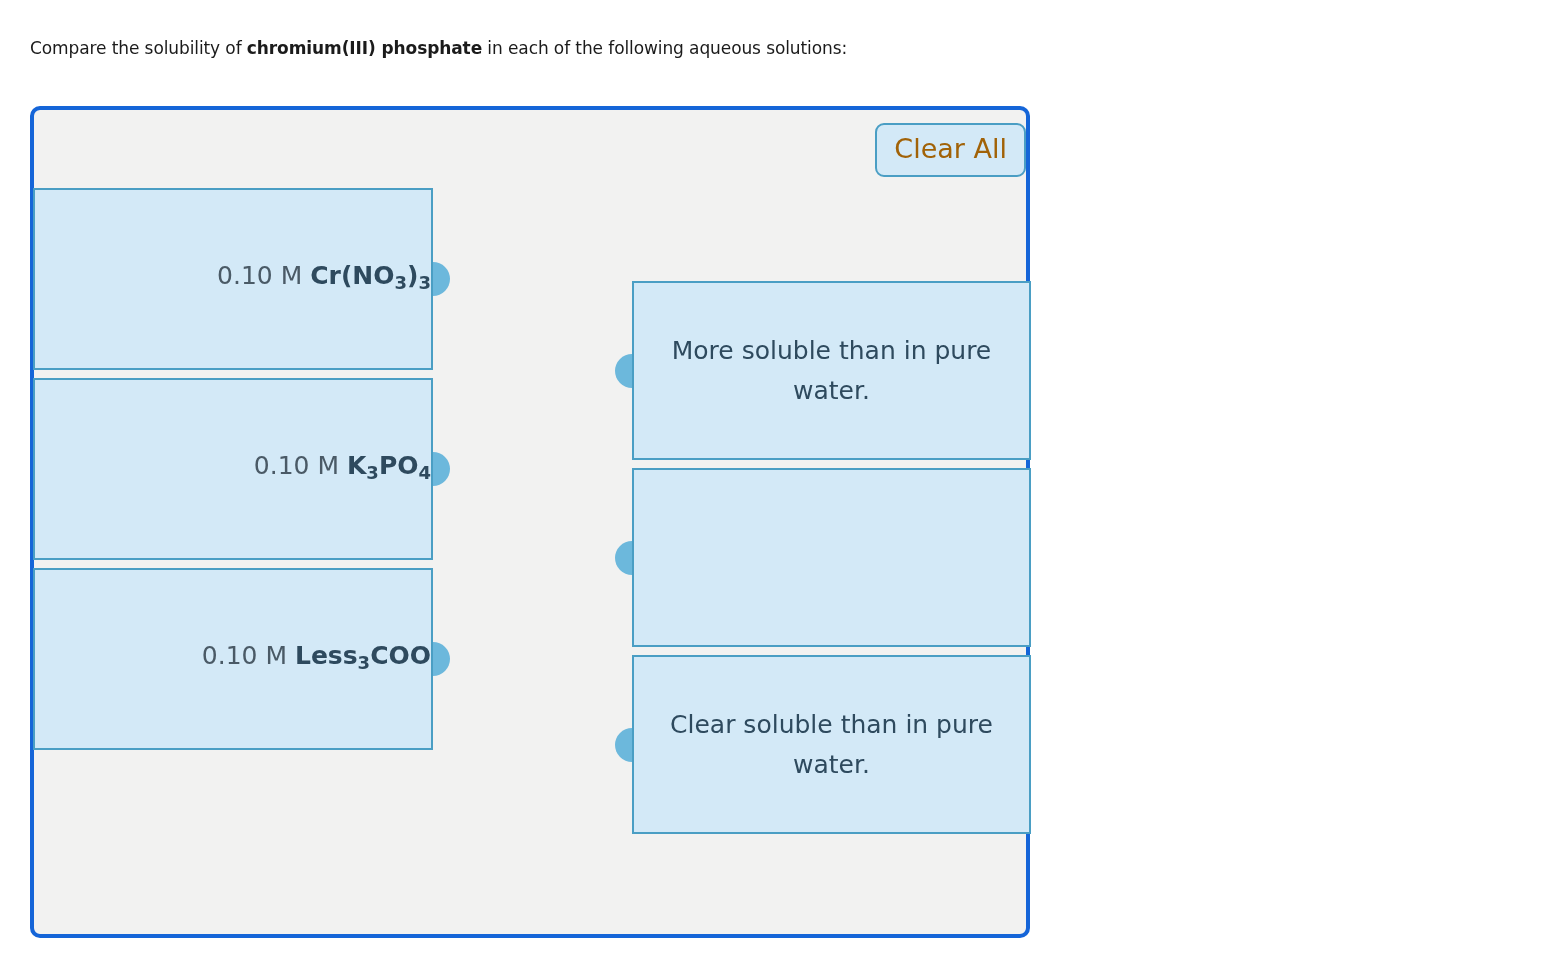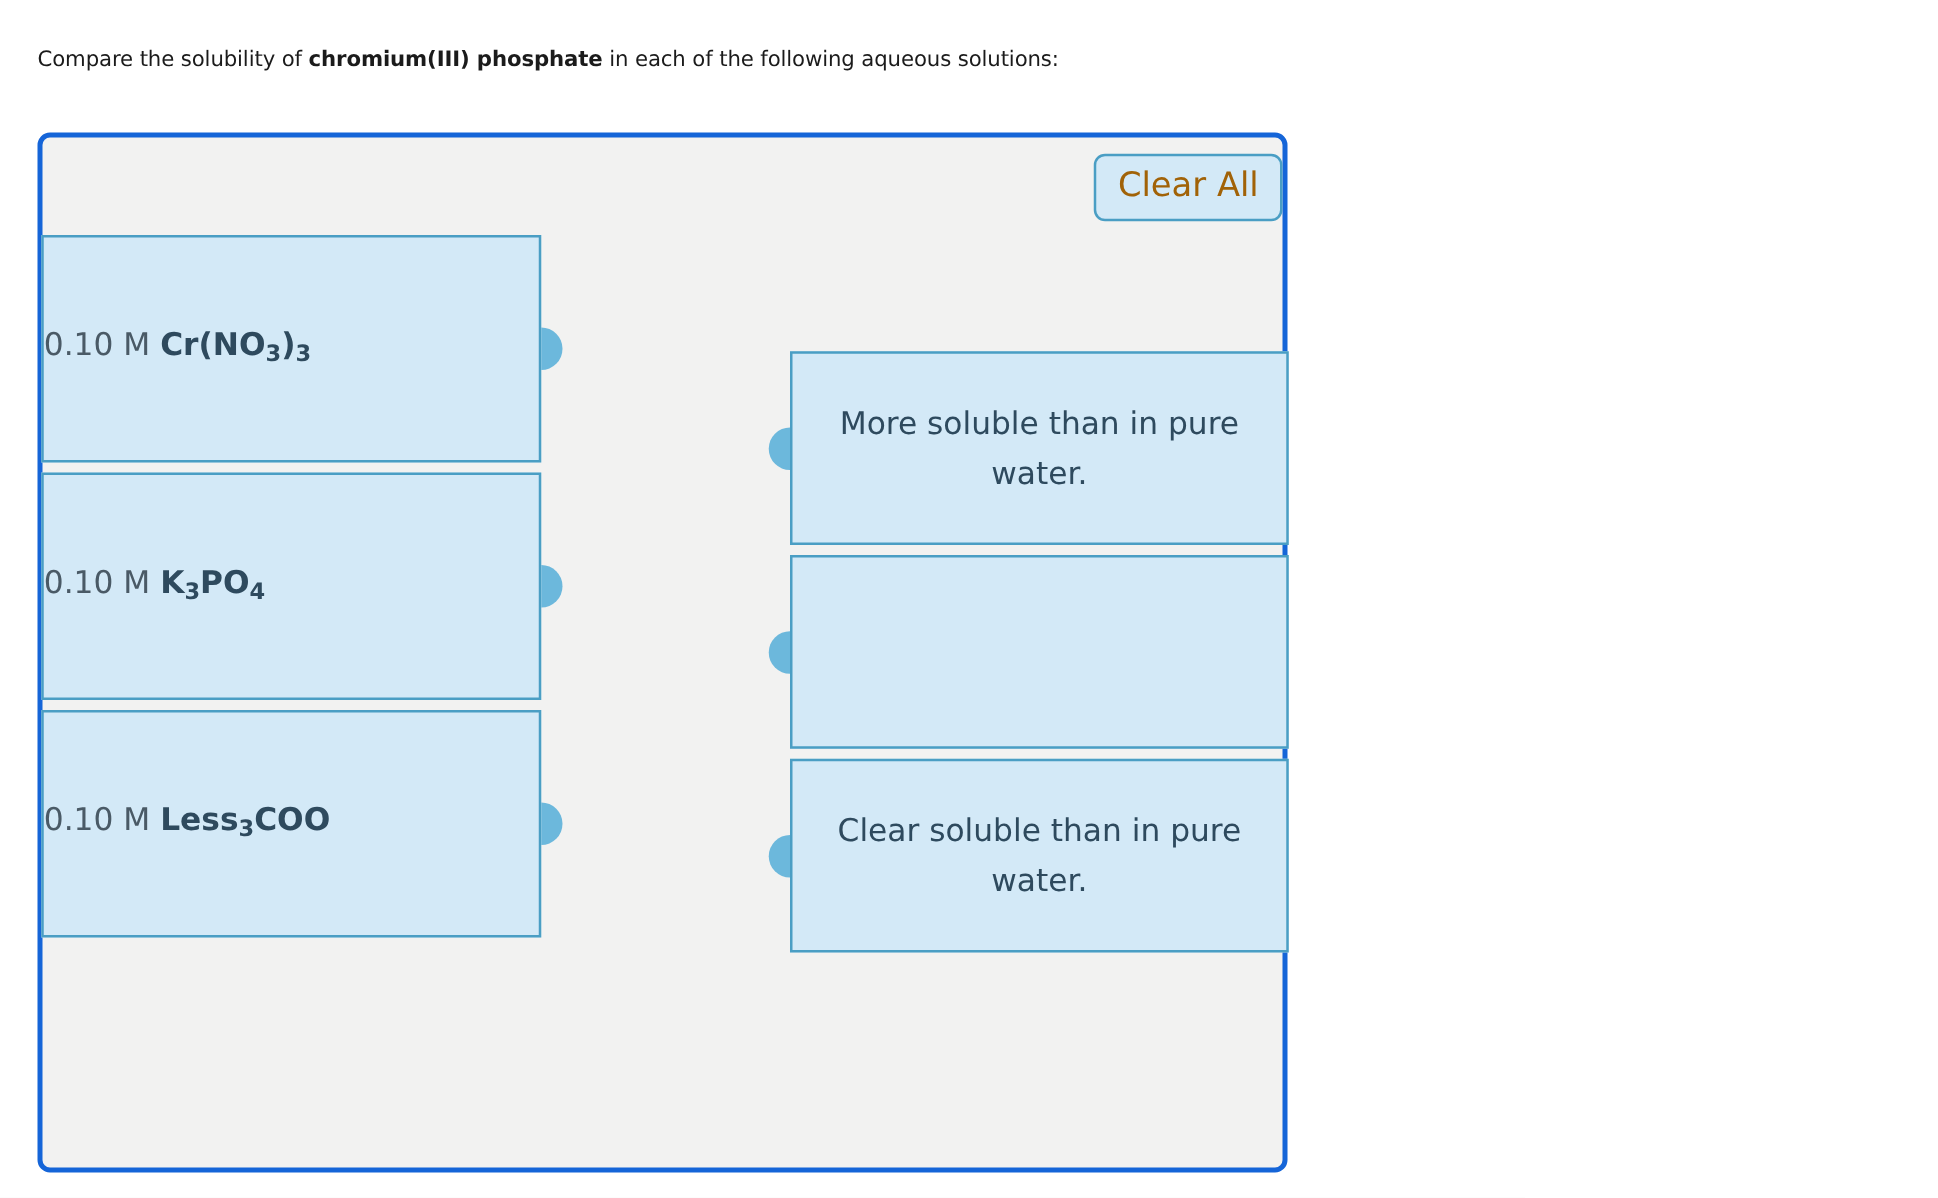--- a/index.html
+++ b/index.html
@@ -80,33 +80,33 @@
   }
 
   .tile {
     position: relative;
     box-sizing: border-box;
     background: #d3e9f7;
     border: 2px solid #4a9ec4;
     color: #2e4a5e;
     display: flex;
     align-items: center;
-    justify-content: flex-start;
+    justify-content: flex-end;
     text-align: center;
     cursor: pointer;
   }
 
   .tile-left {
     height: 182px;
     margin-bottom: 8px;
     font-size: 25px;
     line-height: 33px;
   }
   .tile-right {
-    height: 155px;
+    height: 179px;
     margin-bottom: 8px;
     font-size: 25px;
     line-height: 40px;
     padding: 16px 22px;
   }
 
   .tile-label { pointer-events: none; }
   .tile-label b { font-weight: 700; }
   .tile-label sub {
     font-size: 0.72em;

